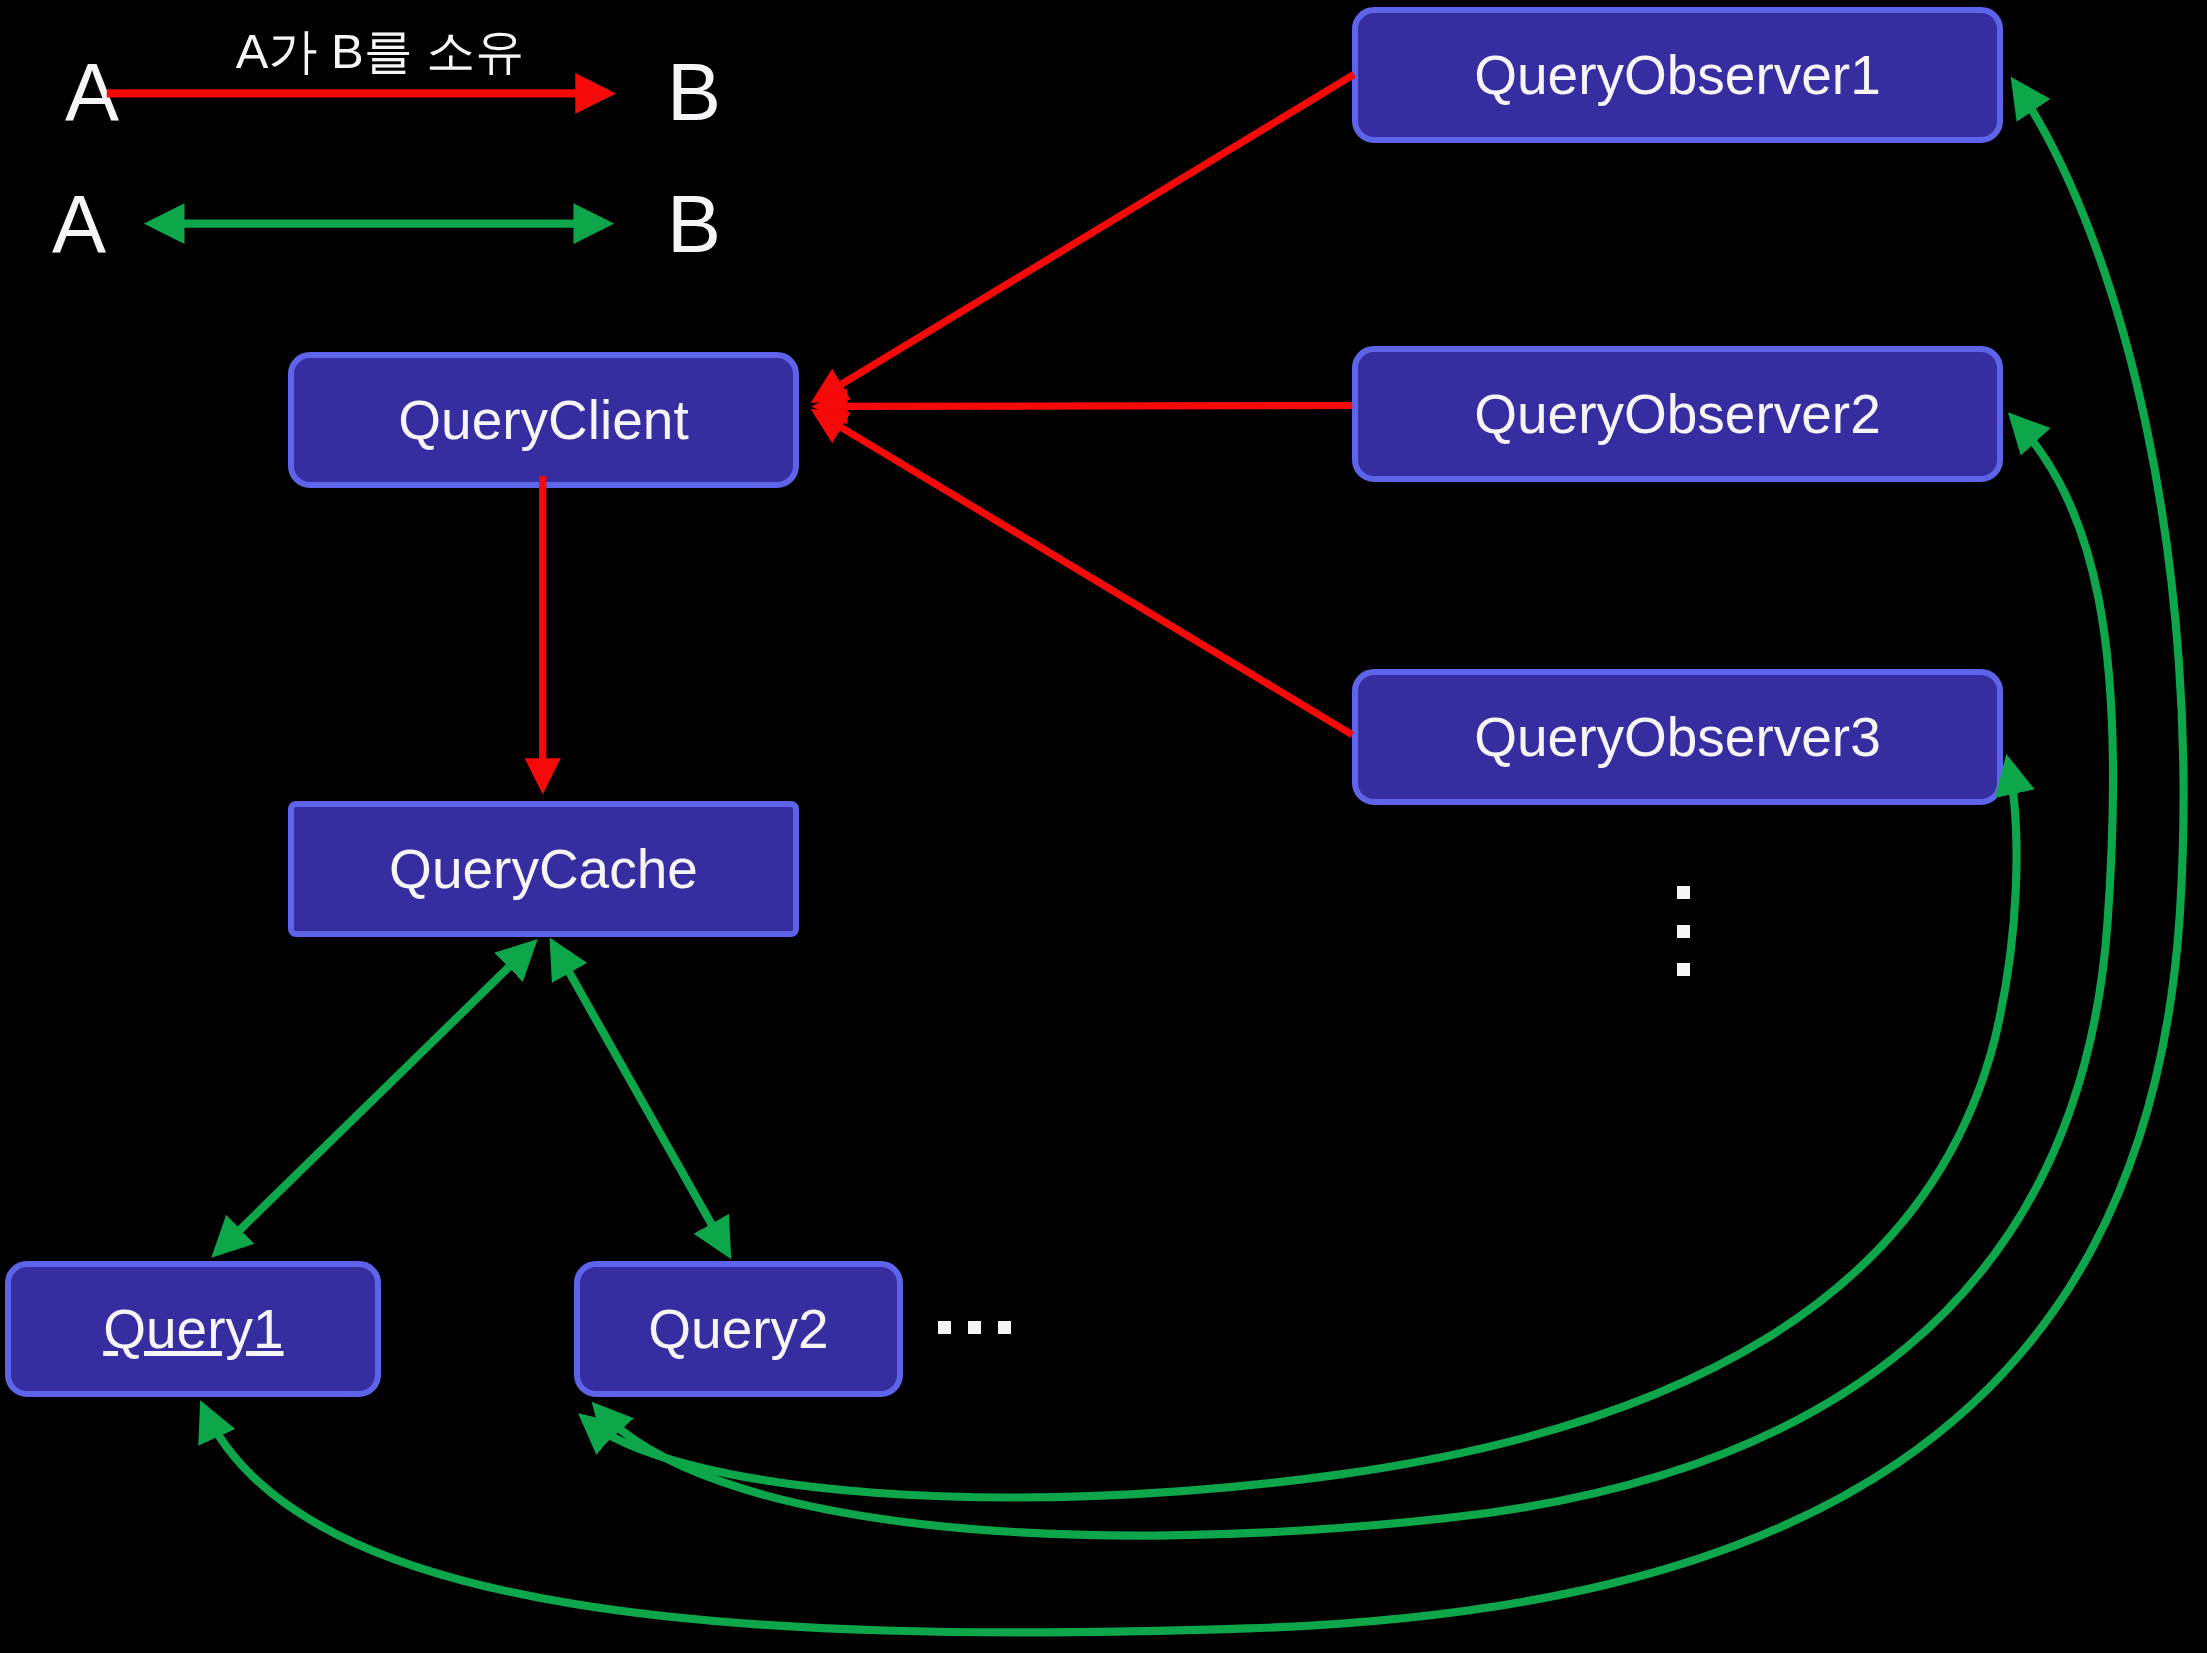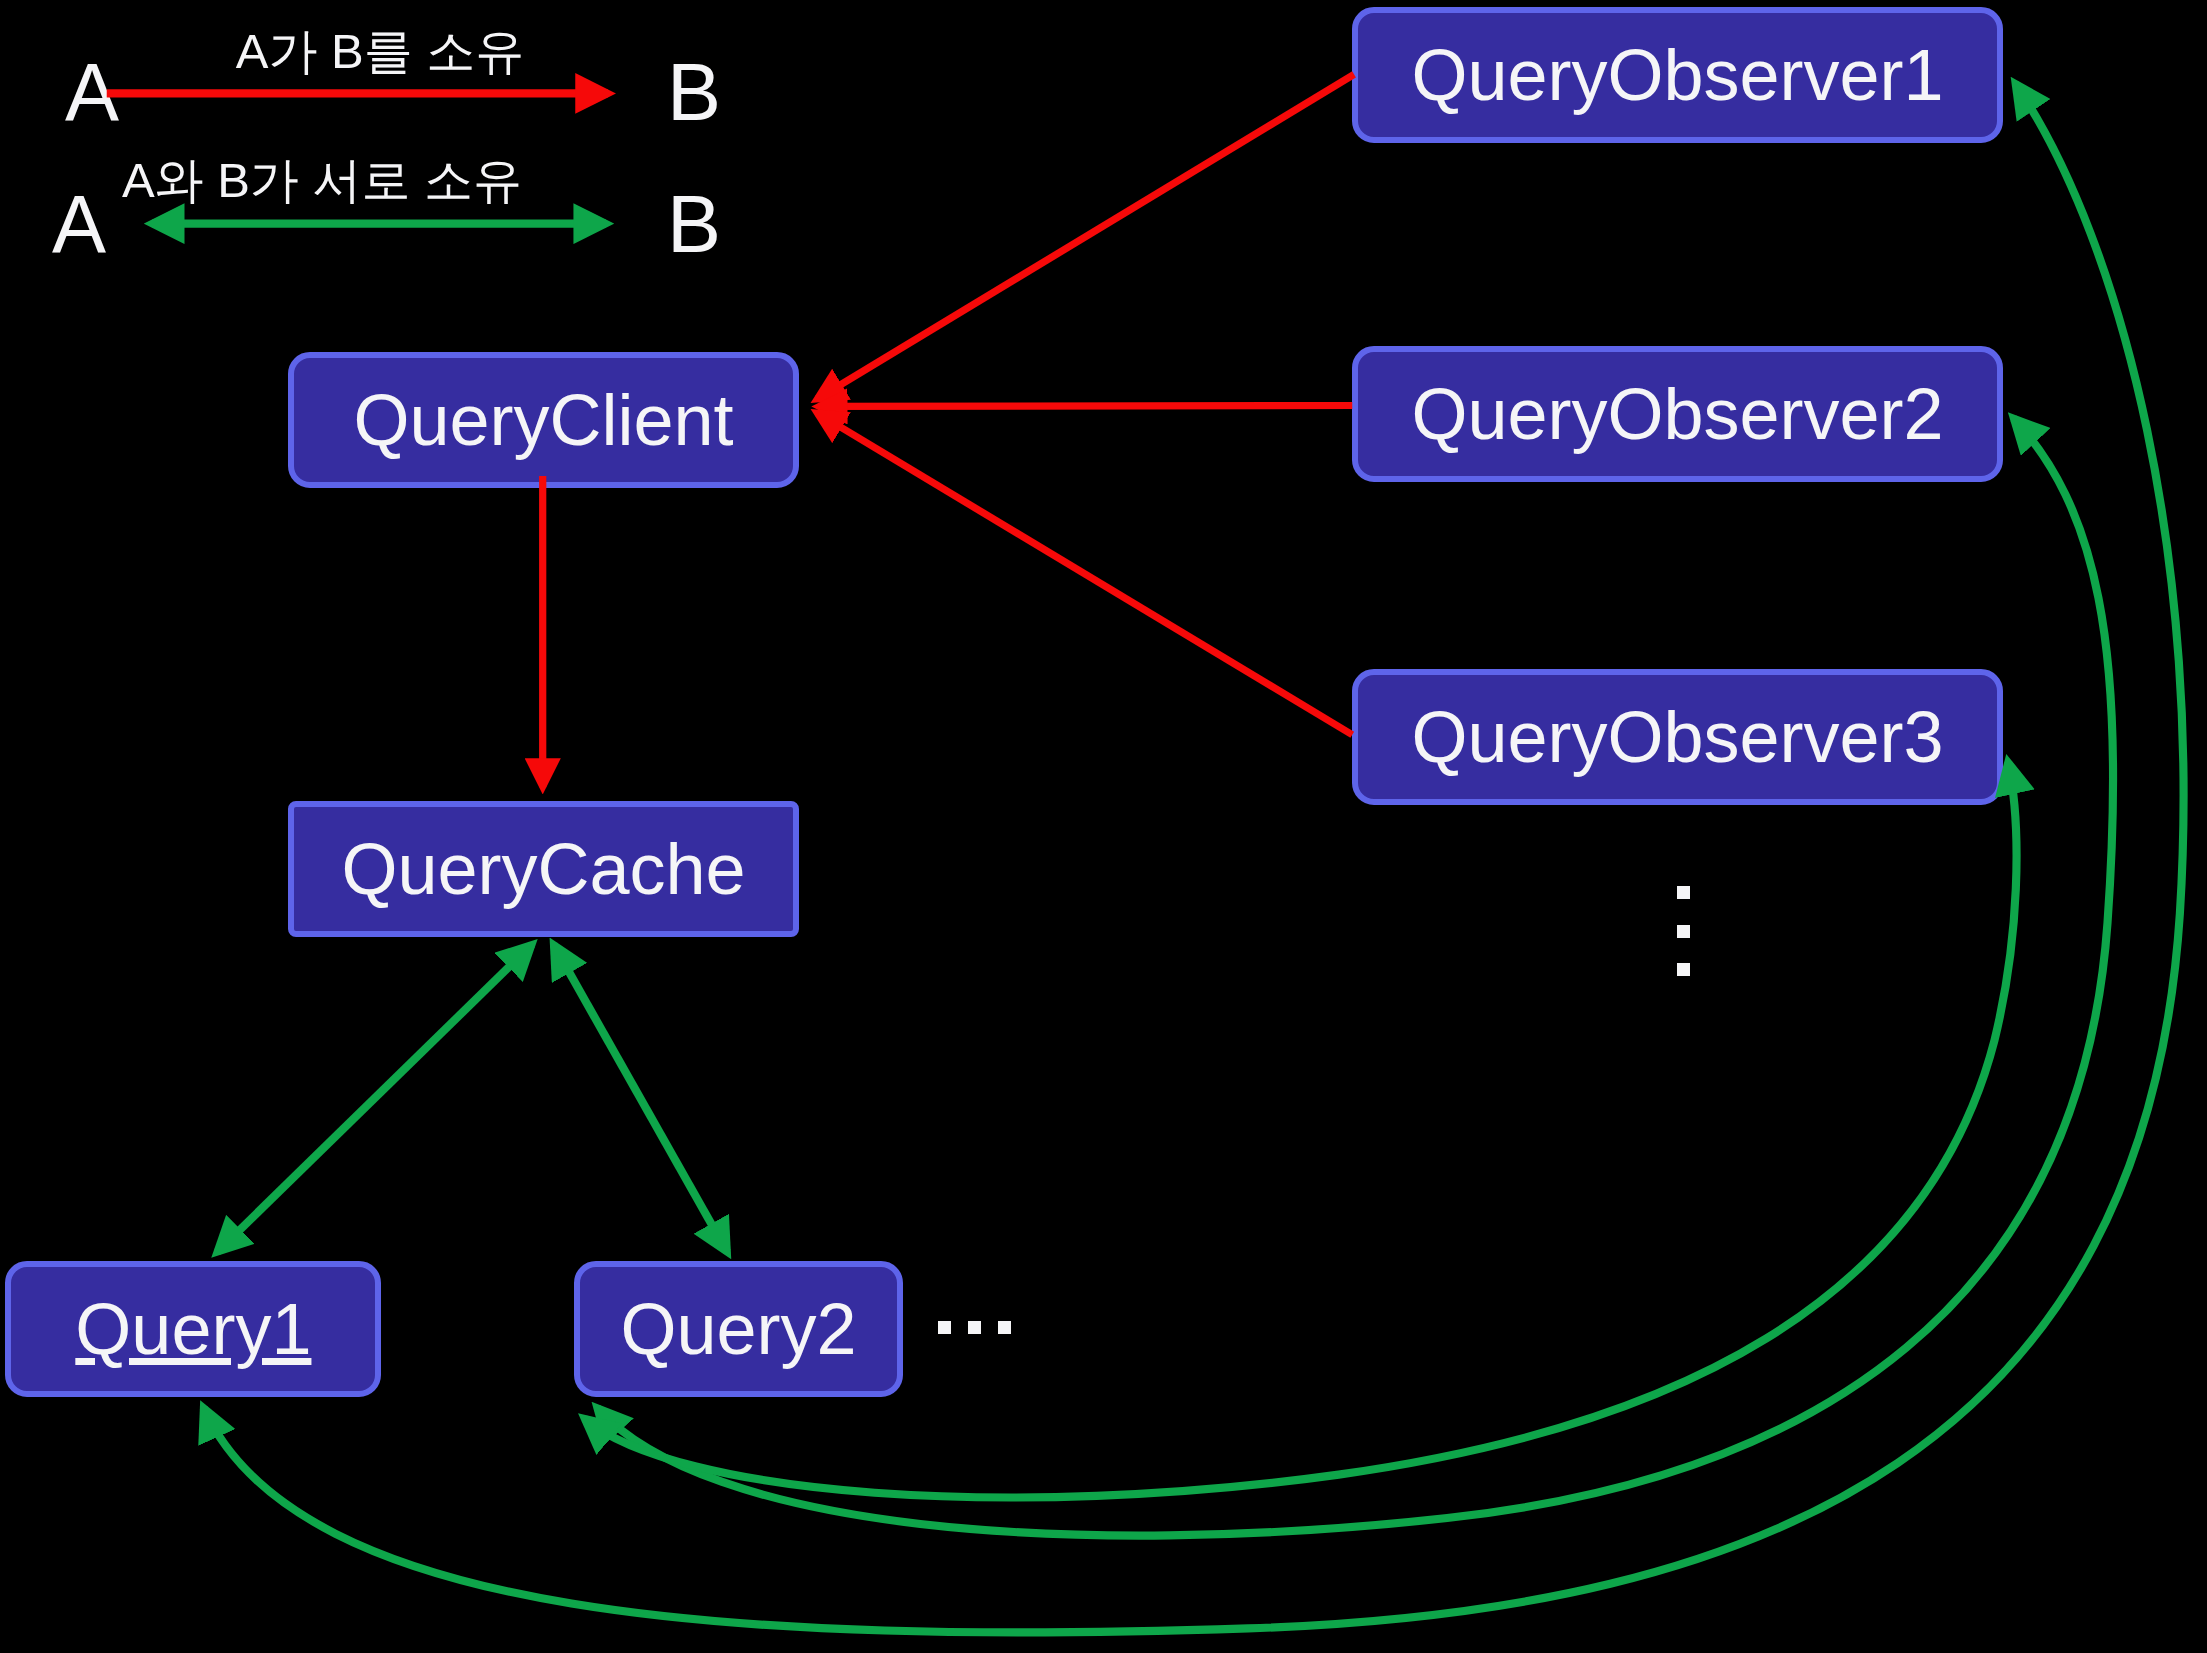--- a/index.html
+++ b/index.html
@@ -19,21 +19,21 @@
     font-family:"Liberation Sans","DejaVu Sans",sans-serif;
   }
   .node{
     position:absolute;
     background:var(--node-fill);
     border:6.3px solid var(--node-border);
     border-radius:22px;
     box-sizing:border-box;
     display:flex;align-items:center;justify-content:center;
     color:var(--text);
-    font-size:72px;
+    font-size:55px;
     line-height:1;
     white-space:nowrap;
   }
   .legend-letter{
     position:absolute;
     color:var(--text);
     font-size:81px;
     line-height:1;
   }
   .legend-label{
@@ -55,21 +55,20 @@
 <body>
 
 <div id="canvas">
 
   <div class="legend-letter" style="left:65px;top:52px;">A</div>
   <div class="legend-letter" style="left:667px;top:52px;">B</div>
   <div class="legend-label" style="left:380px;top:27px;">A가 B를 소유</div>
 
   <div class="legend-letter" style="left:52px;top:184px;">A</div>
   <div class="legend-letter" style="left:667px;top:184px;">B</div>
-  <div class="legend-label" style="left:322px;top:156px;">A와 B가 서로 소유</div>
 
   <div class="node" style="left:288px;top:338px;width:511px;height:136px;margin-top:14px;">QueryClient</div>
   <div class="node" style="left:288px;top:801px;width:511px;height:136px;border-radius:8px;">QueryCache</div>
   <div class="node" style="left:1352px;top:7.2px;width:651px;height:136px;">QueryObserver1</div>
   <div class="node" style="left:1352px;top:346px;width:651px;height:136px;">QueryObserver2</div>
   <div class="node" style="left:1352px;top:669px;width:651px;height:136px;">QueryObserver3</div>
   <div class="node" style="left:5.4px;top:1261px;width:376px;height:136px;text-decoration:underline;">Query1</div>
   <div class="node" style="left:574px;top:1261px;width:329px;height:136px;">Query2</div>
 
   <div>

